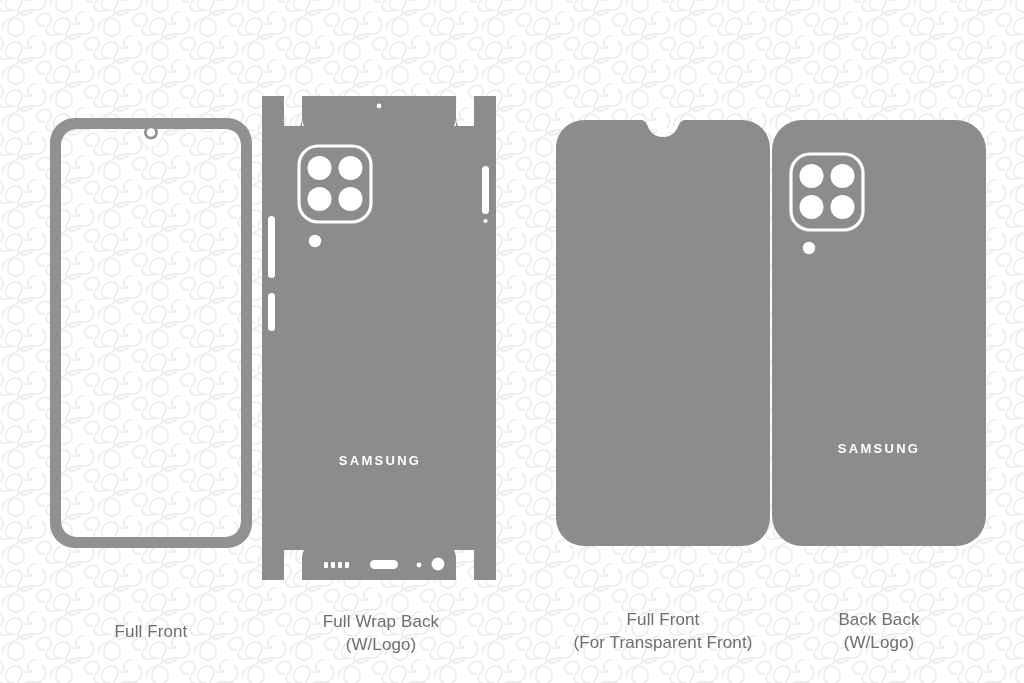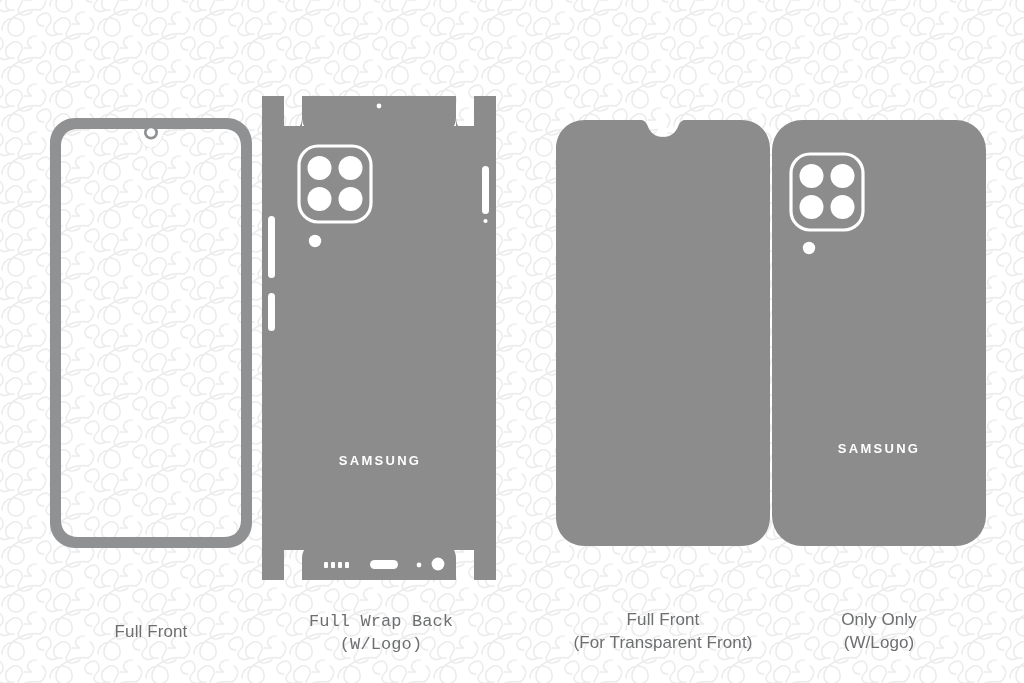--- a/index.html
+++ b/index.html
@@ -55,21 +55,21 @@
     display: block;
   }
 
   
   #group-full-front        { left: 40px;  top: 108px; width: 222px; }
   #group-full-wrap-back    { left: 252px; top: 88px;  width: 258px; }
   #group-front-transparent { left: 552px; top: 118px; width: 222px; }
   #group-back-only         { left: 768px; top: 118px; width: 222px; }
 
   #caption-full-front        { top: 512px; }
-  #caption-full-wrap-back    { top: 522px; font-family: Liberation Mono, monospace; }
+  #caption-full-wrap-back    { top: 522px; }
   #caption-front-transparent { top: 490px; }
   #caption-back-only         { top: 490px; }
 </style>
 </head>
 <body>
 
 <div id="watermark-layer">
   <svg width="1024" height="683" viewBox="0 0 1024 683" xmlns="http://www.w3.org/2000/svg">
     <defs>
       <pattern id="vecras-pattern" width="96" height="48" patternUnits="userSpaceOnUse">
@@ -194,18 +194,18 @@
       <circle cx="43.5" cy="58" r="12" fill="#ffffff"></circle>
       <circle cx="74.5" cy="58" r="12" fill="#ffffff"></circle>
       <circle cx="43.5" cy="89" r="12" fill="#ffffff"></circle>
       <circle cx="74.5" cy="89" r="12" fill="#ffffff"></circle>
 
       <circle cx="41" cy="130" r="6.2" fill="#ffffff"></circle>
 
       <text x="111" y="335" fill="#ffffff" font-family="Liberation Sans, sans-serif" font-size="13" font-weight="bold" letter-spacing="2.3" text-anchor="middle">SAMSUNG</text>
     </svg>
     <div class="template-caption" id="caption-back-only">
-      <span class="caption-line">Only Only</span>
+      <span class="caption-line">Back Back</span>
       <span class="caption-line">(W/Logo)</span>
     </div>
   </div>
 
 </div>
 
 </body></html>

